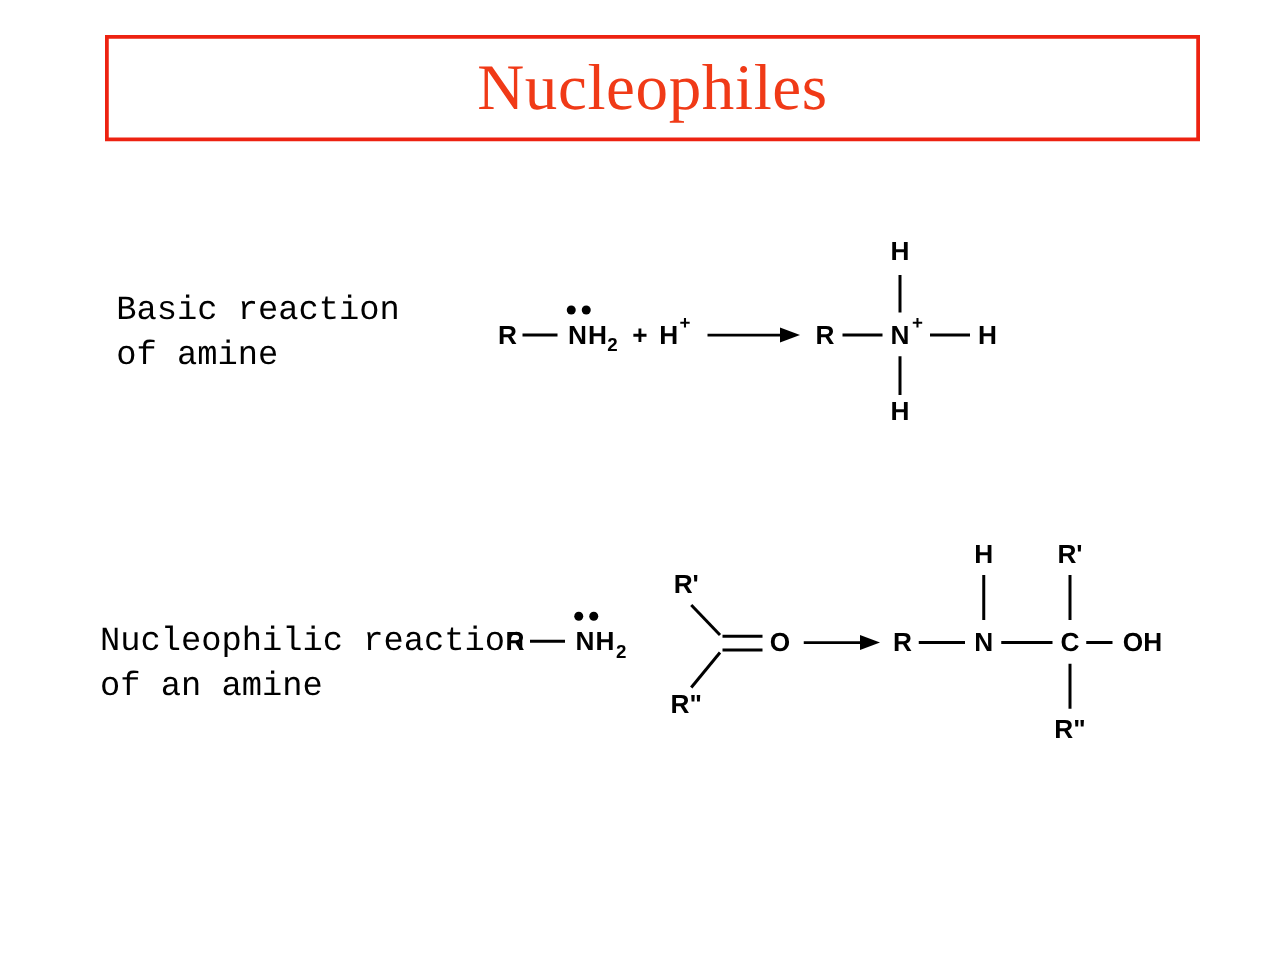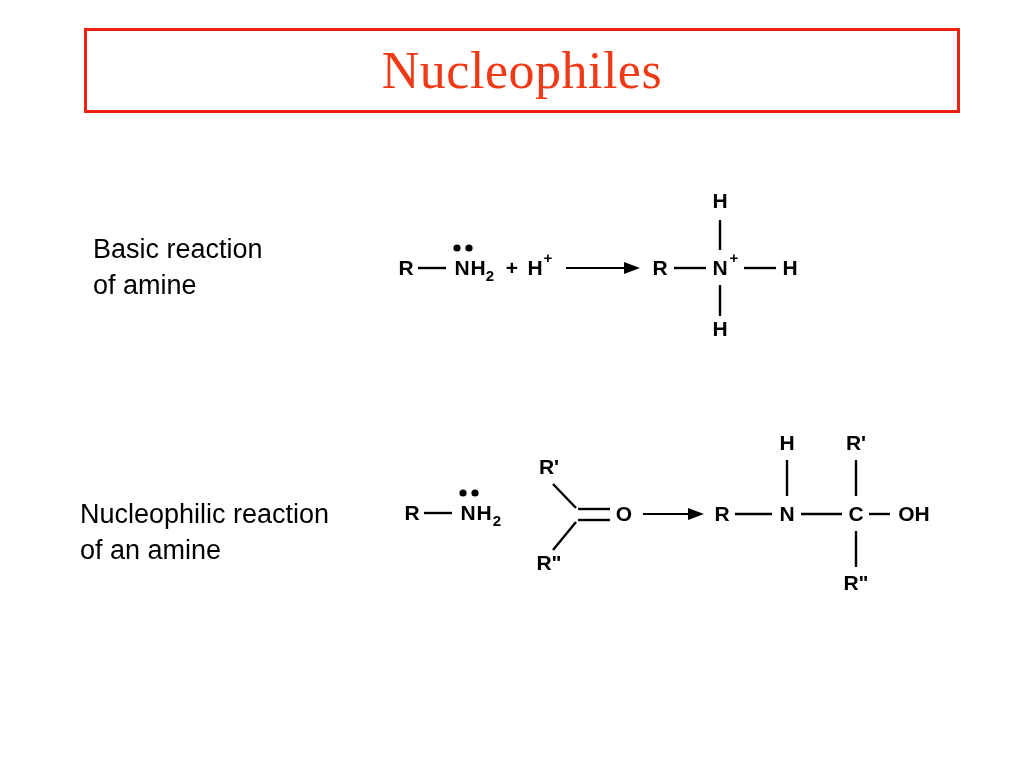--- a/index.html
+++ b/index.html
@@ -38,21 +38,21 @@
     font-size: 52px;
     font-weight: 400;
     letter-spacing: 0.5px;
     line-height: 1;
     white-space: nowrap;
   }
 
   
   .row-label {
     position: absolute;
-    font-family: Liberation Sans, sans-serif;
+    font-family: Liberation Mono, monospace;
     font-size: 27px;
     color: #000000;
     line-height: 1.33;
     white-space: pre-line;
   }
   #label-basic {
     left: 93px;
     top: 232px;
   }
   #label-nucleophilic {

